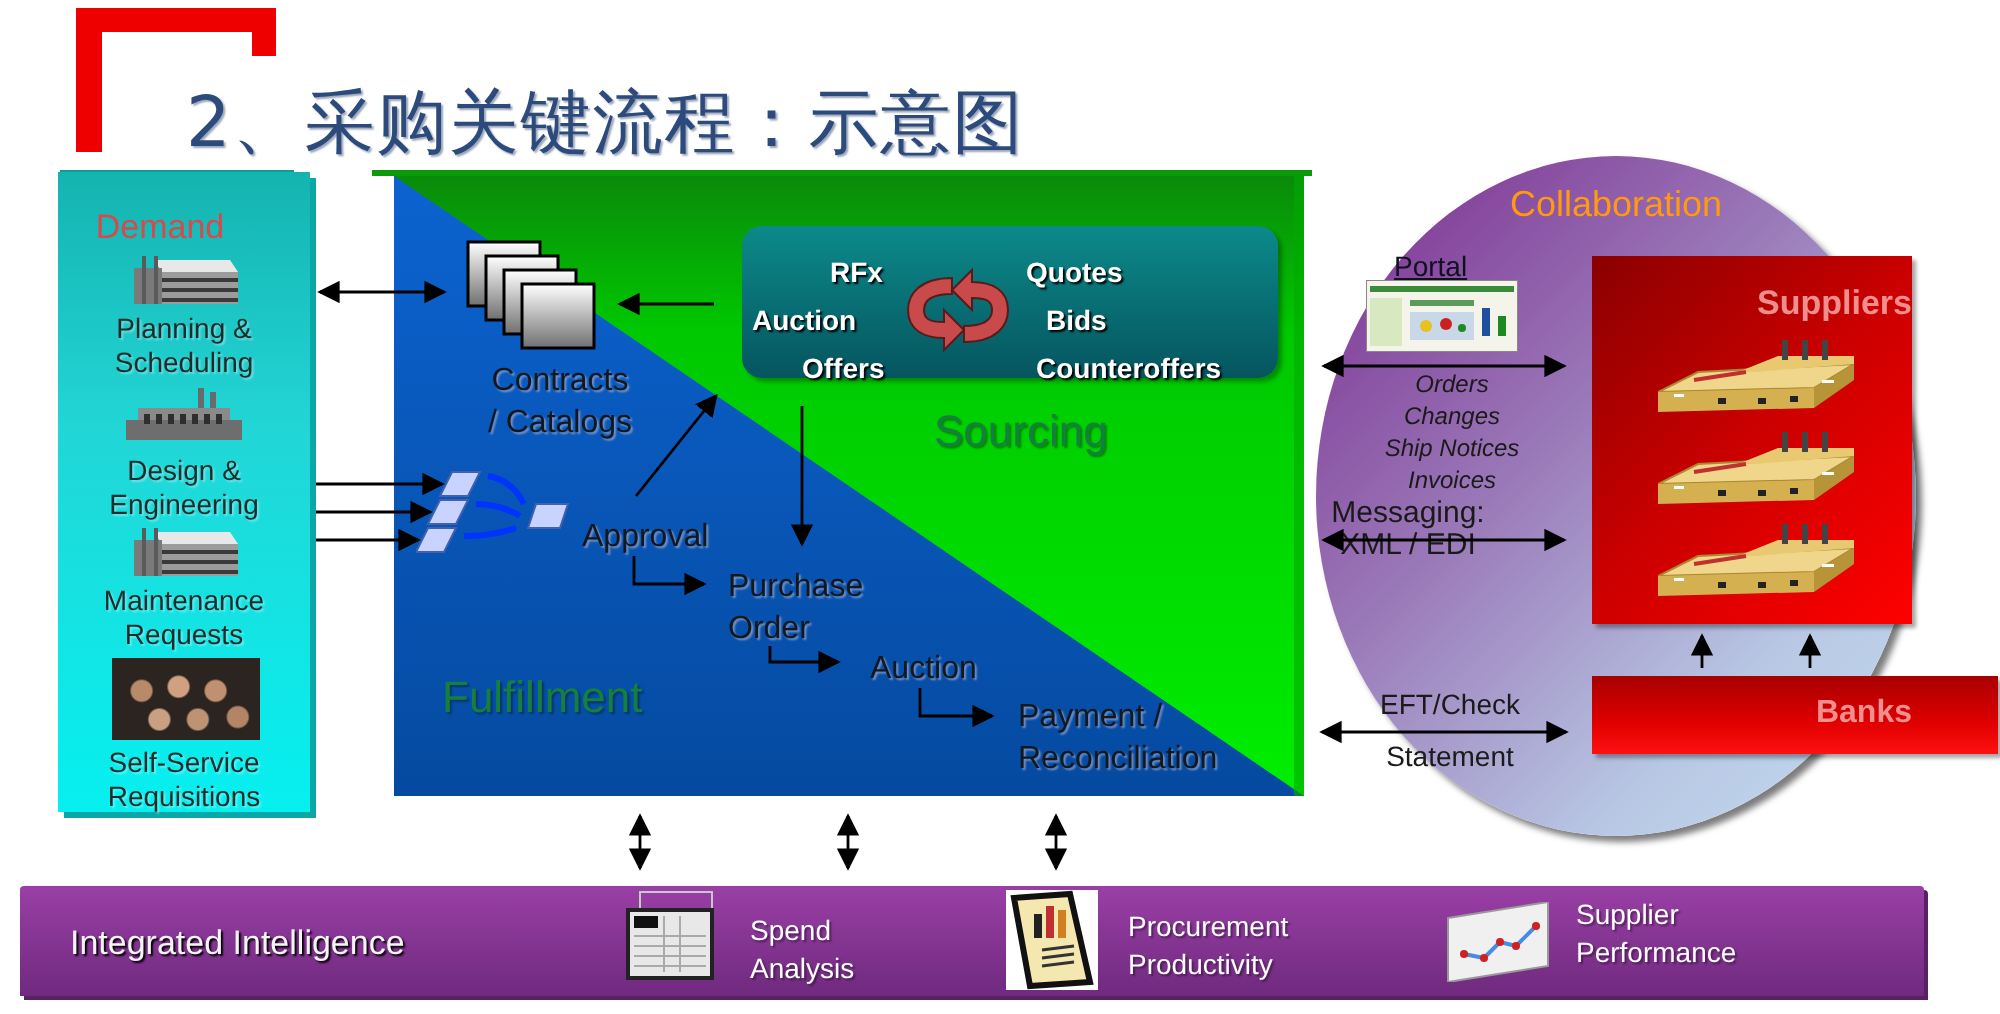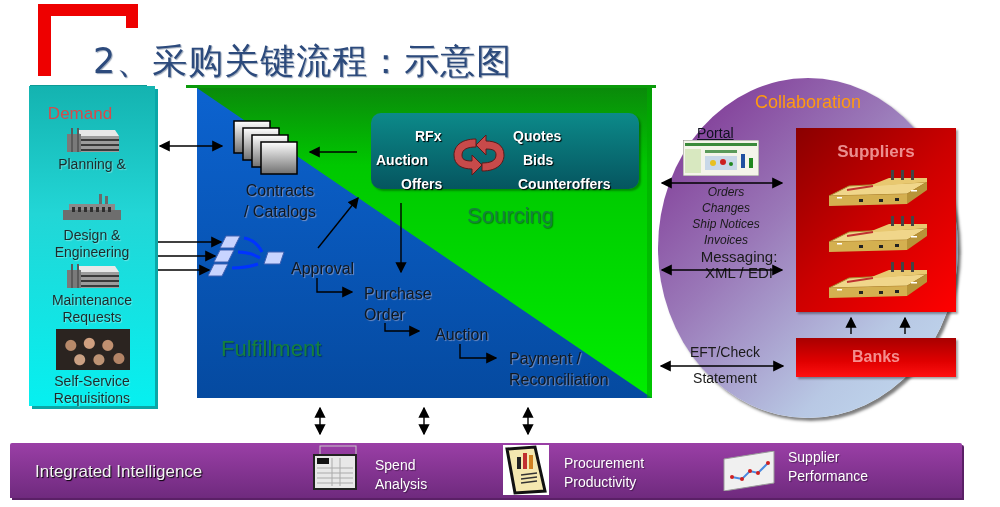--- a/index.html
+++ b/index.html
@@ -24,22 +24,22 @@
   
   #main-panel { left:197px; top:88px; width:455px; height:310px; }
   #sourcing-box { left:371px; top:113px; width:268px; height:76px; border-radius:10px; background:linear-gradient(180deg,#0c8a8a 0%,#05555f 100%); box-shadow:2px 2px 2px rgba(0,0,0,.3); }
   .wt { position:absolute; color:#ffffff; font-size:14px; font-weight:bold; text-shadow:1px 1px 1px #000; white-space:nowrap; }
   .dk { position:absolute; color:#101820; font-size:16px; text-shadow:1px 1px 1px rgba(150,160,200,.8); white-space:nowrap; line-height:21px; }
   .orange { position:absolute; color:#15803d; font-size:22px; text-shadow:1px 1px 1px rgba(0,0,0,.35); white-space:nowrap; }
 
   
   #collab-circle { left:658px; top:78px; width:300px; height:340px; border-radius:50%; background:linear-gradient(135deg,#7a2a8e 0%,#9a78b8 40%,#b8c8e4 75%,#c4def2 100%); box-shadow:3px 3px 3px #7d7d7d; }
   #suppliers-box { left:796px; top:128px; width:160px; height:184px; background:linear-gradient(135deg,#8a0000 0%,#cc0000 50%,#ff0000 100%); box-shadow:2px 2px 2px rgba(0,0,0,.35); }
-  #banks-box { left:796px; top:338px; width:160px; height:39px; background:linear-gradient(180deg,#a80000 0%,#e00000 60%,#ff1010 100%); box-shadow:2px 2px 2px rgba(0,0,0,.35); }
-  .faded { position:absolute; color:rgba(255,190,190,.75); font-size:17px; font-weight:bold; text-align:center; }
+  #banks-box { left:796px; top:338px; width:160px; height:39px; background:linear-gradient(180deg,#a80000 0%,#e00000 60%,#ff1010 100%); box-shadow:2px 2px 2px rgba(0,0,0,.35);padding-left:43px; }
+  .faded { position:absolute; color:rgba(255,190,190,.75); font-size:17px; font-weight:bold; text-align:right; }
   .coll-text { position:absolute; color:#1a1a1a; font-size:13px; text-align:center; white-space:nowrap; }
   .coll-text.i { font-style:italic; font-size:12px; }
 
   
   #intel-bar { left:10px; top:443px; width:952px; height:55px; background:linear-gradient(180deg,#9a3fa6 0%,#6f2a7e 100%); border-radius:2px 2px 0 0; box-shadow:2px 2px 0 #5a2066; }
   .intel-t { position:absolute; color:#ffffff; font-size:14px; line-height:19px; white-space:nowrap; text-shadow:1px 1px 1px rgba(0,0,0,.4); }
 </style>
 </head>
 <body>
 
@@ -60,20 +60,21 @@
     <rect x="18" y="10" width="38" height="16" fill="#9c9c9c"></rect>
     <rect x="18" y="13" width="38" height="2" fill="#3a3a3a"></rect>
       <rect x="18" y="18" width="38" height="2" fill="#3a3a3a"></rect>
       <rect x="18" y="23" width="38" height="2" fill="#3a3a3a"></rect>
     <rect x="4" y="8" width="14" height="18" fill="#7a7a7a"></rect>
     <rect x="8" y="2" width="2" height="24" fill="#5a5a5a"></rect>
       <rect x="14" y="2" width="2" height="24" fill="#5a5a5a"></rect>
   </svg>
   <div class="dem-label" style="top:70px">
     <div>Planning &amp;</div>
+      <div>Scheduling</div>
   </div>
 
   <svg class="bld" style="left:34px;top:108px" viewBox="0 0 58 26">
     <rect x="36" y="0" width="3" height="14" fill="#6a6a6a"></rect>
       <rect x="42" y="2" width="3" height="12" fill="#6a6a6a"></rect>
     <rect x="6" y="10" width="46" height="16" fill="#8a8a8a"></rect>
     <rect x="0" y="16" width="58" height="10" fill="#6e6e6e"></rect>
     <g fill="#2e2e2e">
         <rect x="9" y="13" width="3" height="5"></rect>
         <rect x="15" y="13" width="3" height="5"></rect>
@@ -196,21 +197,21 @@
   <circle cx="30" cy="23" r="3" fill="#e8c020"></circle>
     <circle cx="40" cy="22" r="3" fill="#cc2020"></circle>
     <circle cx="48" cy="24" r="2" fill="#208820"></circle>
   <rect x="58" y="14" width="4" height="14" fill="#2050a0"></rect>
     <rect x="66" y="18" width="4" height="10" fill="#208820"></rect>
 </svg>
 <div class="coll-text i" style="left:690px;top:185px;width:72px">Orders</div>
 <div class="coll-text i" style="left:690px;top:201px;width:72px">Changes</div>
 <div class="coll-text i" style="left:680px;top:217px;width:92px">Ship Notices</div>
 <div class="coll-text i" style="left:690px;top:233px;width:72px">Invoices</div>
-<div class="coll-text" style="left:684px;top:249px;width:110px;font-size:15px;line-height:16px">
+<div class="coll-text" style="left:649px;top:249px;width:110px;font-size:15px;line-height:16px">
   <div>Messaging:</div>
     <div>XML / EDI</div>
 </div>
 <div class="coll-text" style="left:670px;top:344px;width:110px;font-size:14px">EFT/Check</div>
 <div class="coll-text" style="left:670px;top:370px;width:110px;font-size:14px">Statement</div>
 
 <div id="suppliers-box" class="abs">
   <div class="faded" style="left:0;top:14px;width:160px">Suppliers</div>
 </div>
 <div id="supplier-icons">

